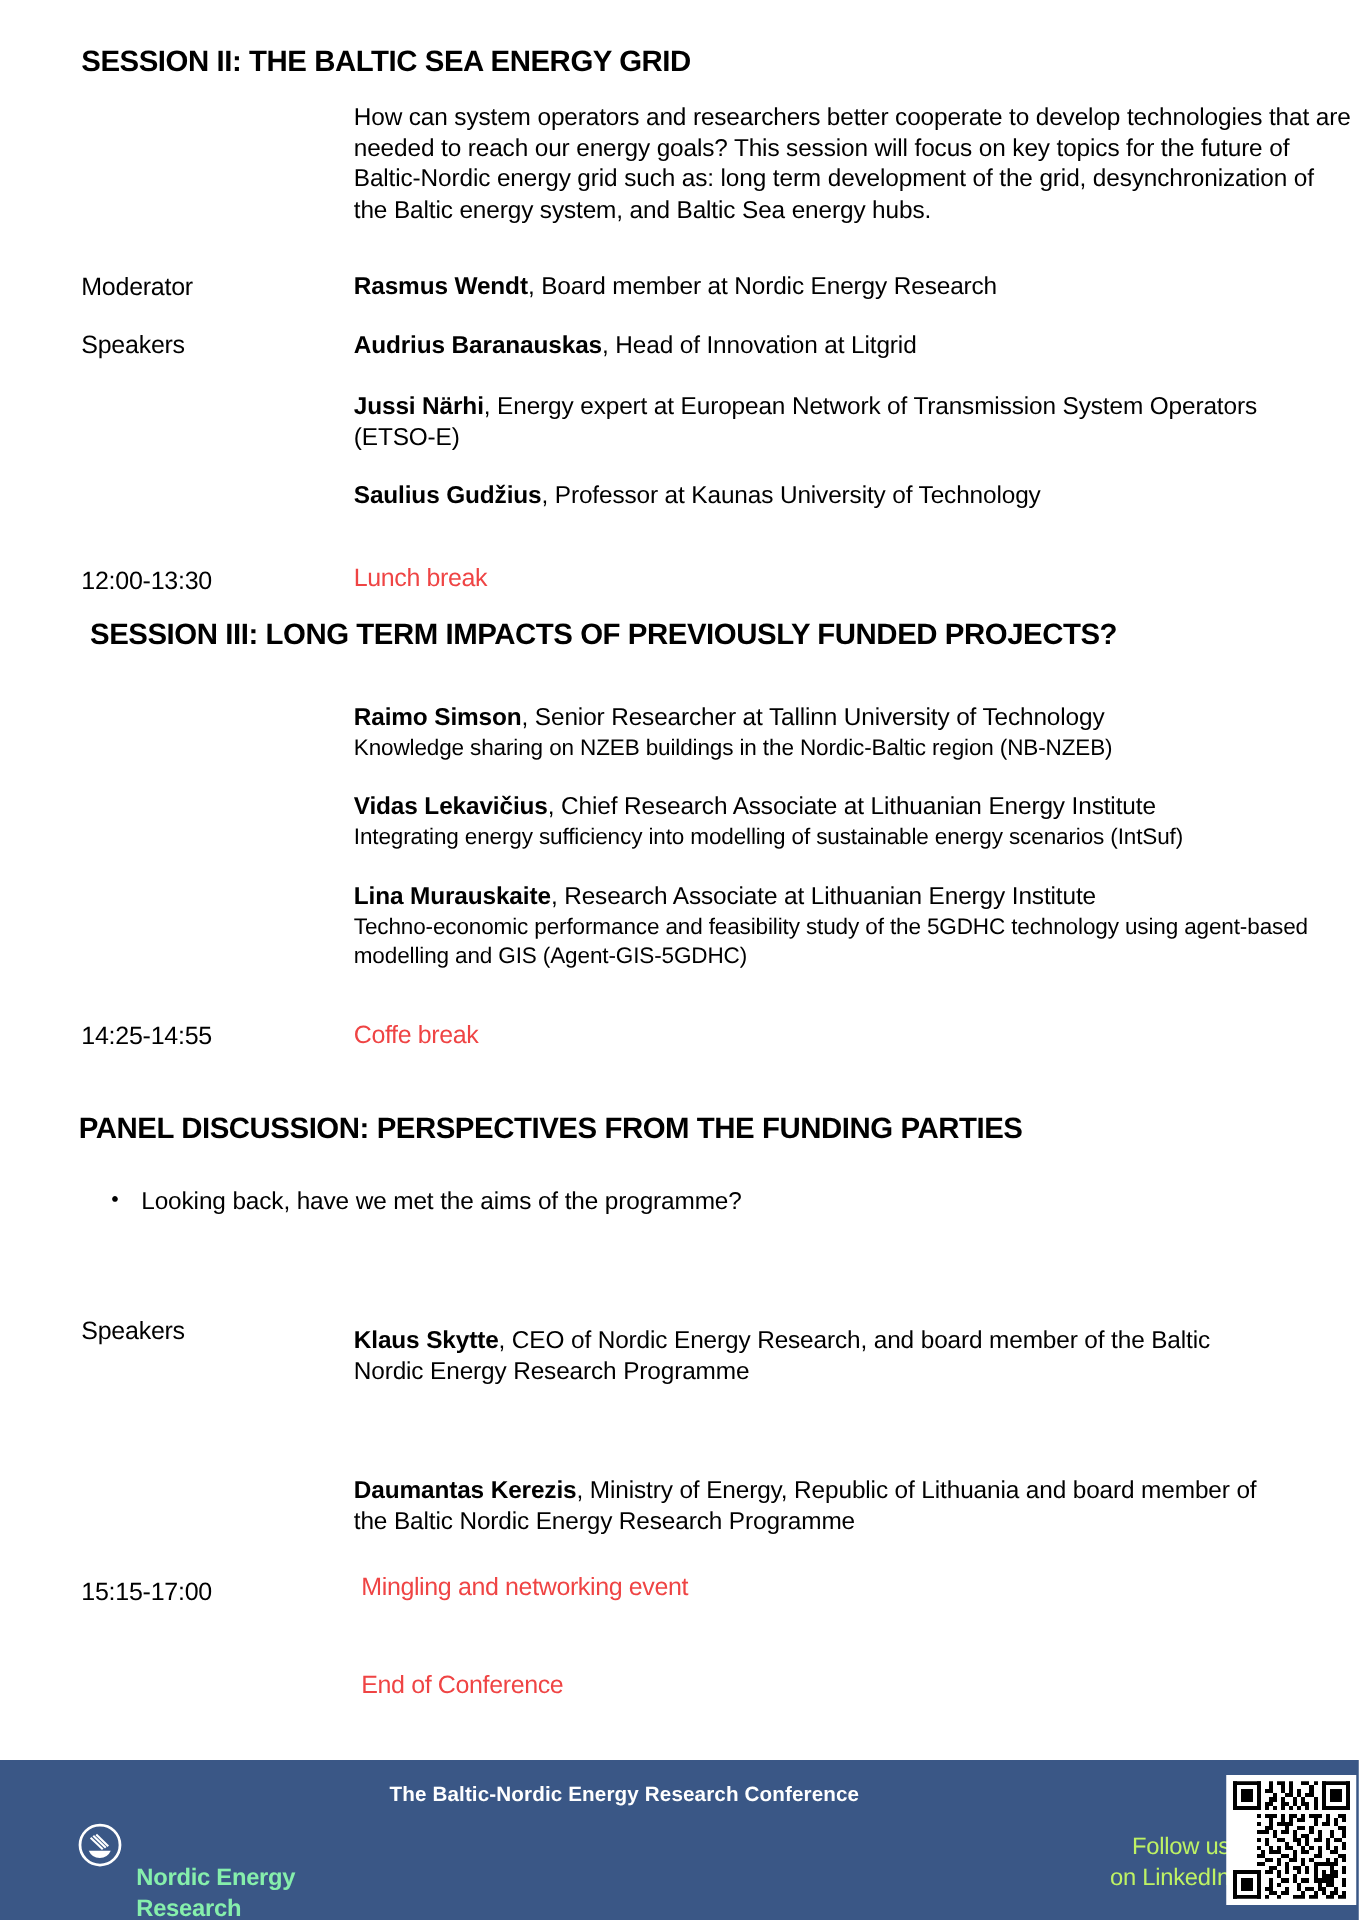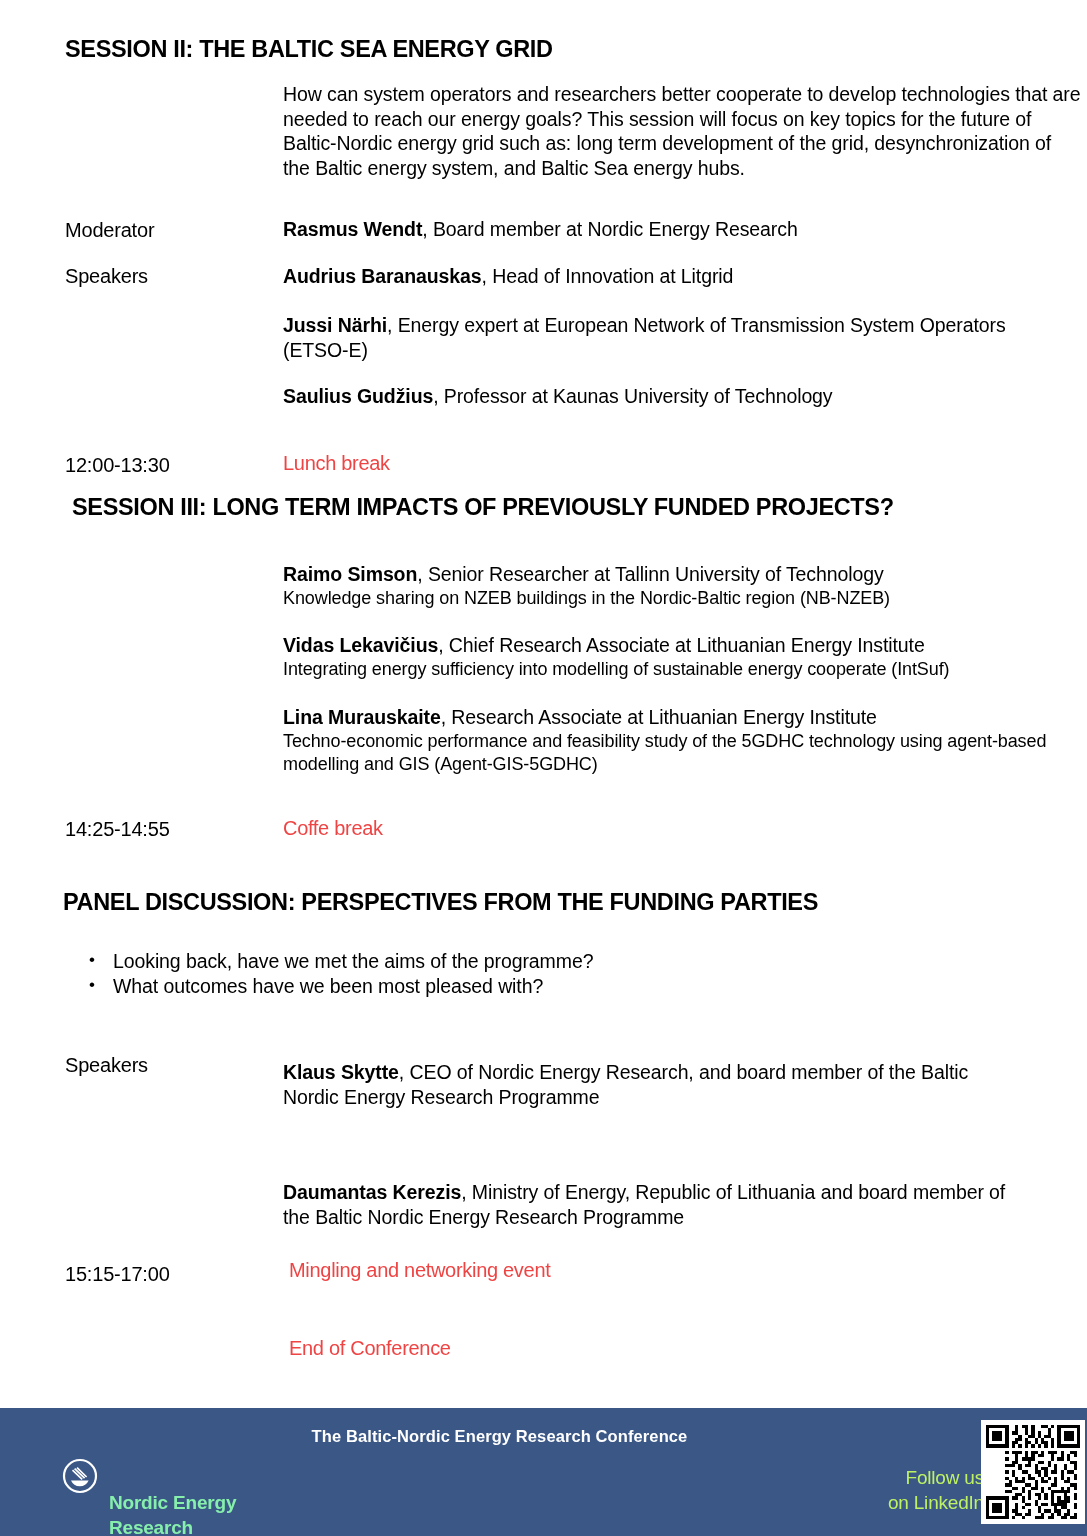--- a/index.html
+++ b/index.html
@@ -228,37 +228,36 @@
 
     <div class="session-heading h-session3">SESSION III: LONG TERM IMPACTS OF PREVIOUSLY FUNDED PROJECTS?</div>
 
     <div class="abs" id="proj-1">
       <div class="person"><b>Raimo Simson</b><span>, Senior Researcher at Tallinn University of Technology</span></div>
       <div class="proj"> Knowledge sharing on NZEB buildings in the Nordic-Baltic region (NB-NZEB)</div>
     </div>
 
     <div class="abs" id="proj-2">
       <div class="person"><b>Vidas Lekavičius</b><span>, Chief Research Associate at Lithuanian Energy Institute</span></div>
-      <div class="proj">Integrating energy sufficiency into modelling of sustainable energy cooperate (IntSuf)</div>
+      <div class="proj">Integrating energy sufficiency into modelling of sustainable energy scenarios (IntSuf)</div>
     </div>
 
     <div class="abs" id="proj-3">
       <div class="person"><b>Lina Murauskaite</b><span>, Research Associate at Lithuanian Energy Institute</span></div>
       <div class="proj">Techno-economic performance and feasibility study of the 5GDHC technology using agent-based modelling and GIS (Agent-GIS-5GDHC)</div>
     </div>
 
     <div class="abs label" id="coffee-time">14:25-14:55</div>
     <div class="abs big-item" id="coffee-label">Coffe break</div>
 
     <div class="session-heading h-panel">PANEL DISCUSSION: PERSPECTIVES FROM THE FUNDING PARTIES</div>
 
     <div class="abs" id="panel-bullets">
       <ul>
         <li>Looking back, have we met the aims of the programme?</li>
-        <li>What outcomes have we been most pleased with?</li>
       </ul>
     </div>
 
     <div class="abs label" id="speakers-label-2">Speakers</div>
 
     <div class="abs person" id="panel-speaker-1">
       <b>Klaus Skytte</b><span>, CEO of Nordic Energy Research, and board member of the Baltic Nordic Energy Research Programme</span>
     </div>
     <div class="abs person" id="panel-speaker-2">
       <b>Daumantas Kerezis</b><span>, Ministry of Energy, Republic of Lithuania and board member of the Baltic Nordic Energy Research Programme</span>

